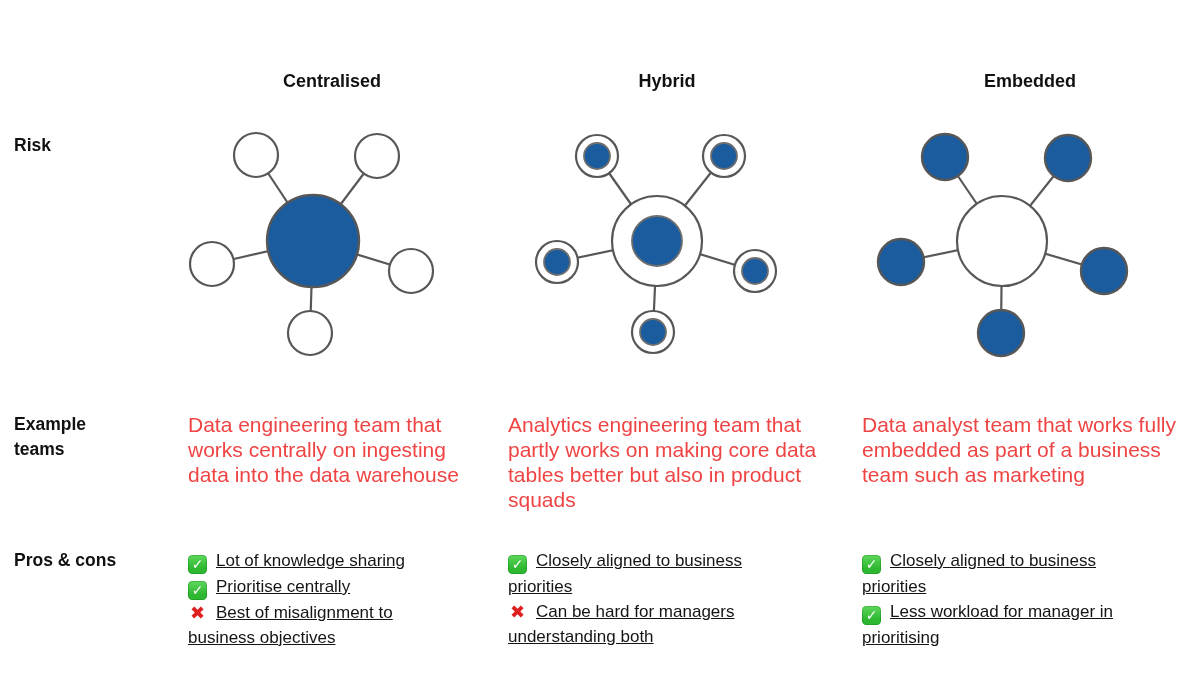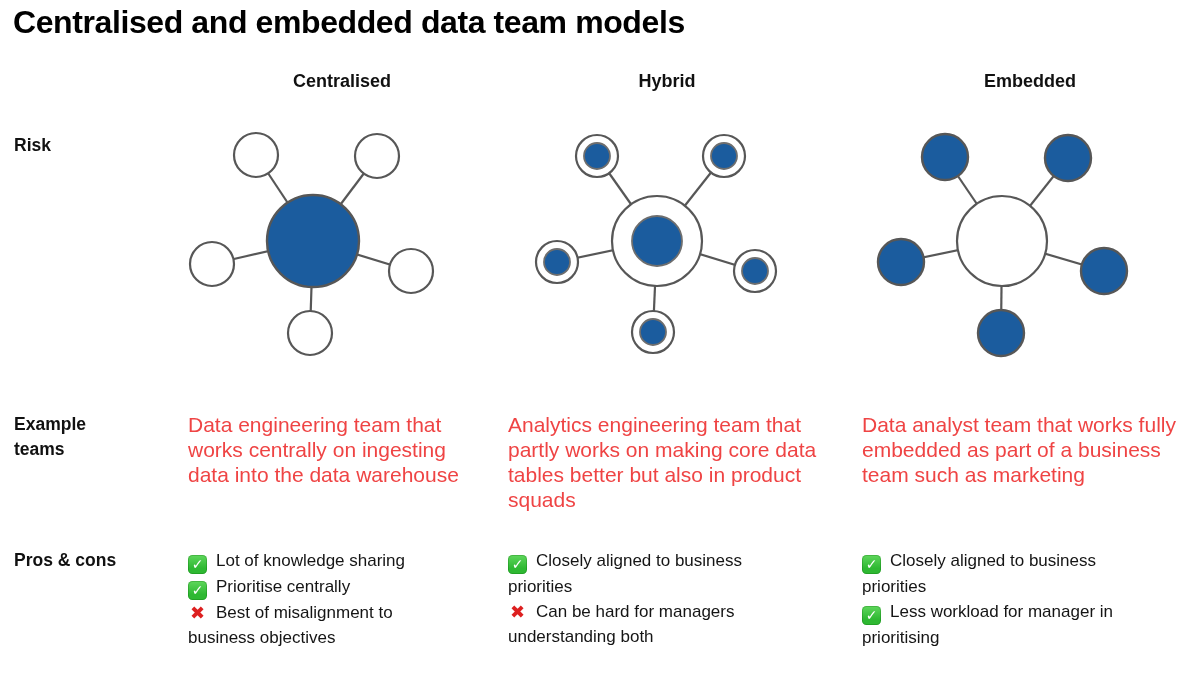--- a/index.html
+++ b/index.html
@@ -11,37 +11,36 @@
 
   .col-header { position:absolute; top:71px; transform:translateX(-50%); font-size:18px;
                 font-weight:bold; white-space:nowrap; color:#111; }
 
   .row-label { position:absolute; left:14px; font-size:17.5px; font-weight:bold; line-height:25px; color:#111; }
 
   .diagrams { position:absolute; left:0; top:0; pointer-events:none; }
 
   .example { position:absolute; font-size:21px; line-height:25px; white-space:pre-line; color:#ef4444; }
 
-  .proscons { position:absolute; font-size:17px; line-height:25px; color:#151515; }
+  .proscons { position:absolute; font-size:17px; line-height:25px; color:#151515;text-decoration:underline; }
   .pc-text { white-space:pre-line; }
   .pc-icon { display:inline-block; width:19px; height:19px; margin-right:9px; border-radius:4.5px;
              background:linear-gradient(180deg,#5fd75c 0%, var(--pro-green,#2eb832) 70%);
              color:#fff; font-size:14px; line-height:19px; text-align:center; font-weight:bold;
              font-family:"DejaVu Sans", sans-serif; vertical-align:-3px;
              box-shadow:inset 0 0 0 1px rgba(0,90,0,.25); }
   .con-icon { display:inline-block; width:19px; margin-right:9px; color:var(--con-red,#dd2020);
               font-size:18px; font-weight:bold; font-family:"DejaVu Sans", sans-serif;
               text-align:center; vertical-align:-1px; }
 </style>
 </head>
 <body>
 
 <div class="page">
 
-  <h1 class="title">Centralised and embedded data team models</h1>
 
   <svg id="diagrams" class="diagrams" width="1200" height="700" viewBox="0 0 1200 700">
       <g>
         <line x1="313" y1="241" x2="256" y2="155" stroke="#575757" stroke-width="2.2"></line>
         <line x1="313" y1="241" x2="377" y2="156" stroke="#575757" stroke-width="2.2"></line>
         <line x1="313" y1="241" x2="212" y2="264" stroke="#575757" stroke-width="2.2"></line>
         <line x1="313" y1="241" x2="411" y2="271" stroke="#575757" stroke-width="2.2"></line>
         <line x1="313" y1="241" x2="310" y2="333" stroke="#575757" stroke-width="2.2"></line>
         <circle cx="313" cy="241" r="46" fill="#1b5c9e" stroke="#575757" stroke-width="2.4"></circle>
         <circle cx="256" cy="155" r="22" fill="#ffffff" stroke="#575757" stroke-width="2.2"></circle>
@@ -77,21 +76,21 @@
         <line x1="1002" y1="241" x2="1001" y2="333" stroke="#575757" stroke-width="2.2"></line>
         <circle cx="1002" cy="241" r="45" fill="#ffffff" stroke="#575757" stroke-width="2.2"></circle>
         <circle cx="945" cy="157" r="23" fill="#1b5c9e" stroke="#575757" stroke-width="2.4"></circle>
         <circle cx="1068" cy="158" r="23" fill="#1b5c9e" stroke="#575757" stroke-width="2.4"></circle>
         <circle cx="901" cy="262" r="23" fill="#1b5c9e" stroke="#575757" stroke-width="2.4"></circle>
         <circle cx="1104" cy="271" r="23" fill="#1b5c9e" stroke="#575757" stroke-width="2.4"></circle>
         <circle cx="1001" cy="333" r="23" fill="#1b5c9e" stroke="#575757" stroke-width="2.4"></circle>
       </g>
     </svg>
 
-  <div class="col-header" style="left:342px">Centralised</div>
+  <div class="col-header" style="left:332px">Centralised</div>
   <div class="col-header" style="left:667px">Hybrid</div>
   <div class="col-header" style="left:1030px">Embedded</div>
 
   <div class="row-label" style="top:133px; width:150px">Risk</div>
   <div class="row-label" style="top:412px; width:92px">Example teams</div>
   <div class="row-label" style="top:548px; width:160px">Pros &amp; cons</div>
 
   <div class="example" style="left:188px; top:412px; width:300px">Data engineering team that
 works centrally on ingesting
 data into the data warehouse</div>

